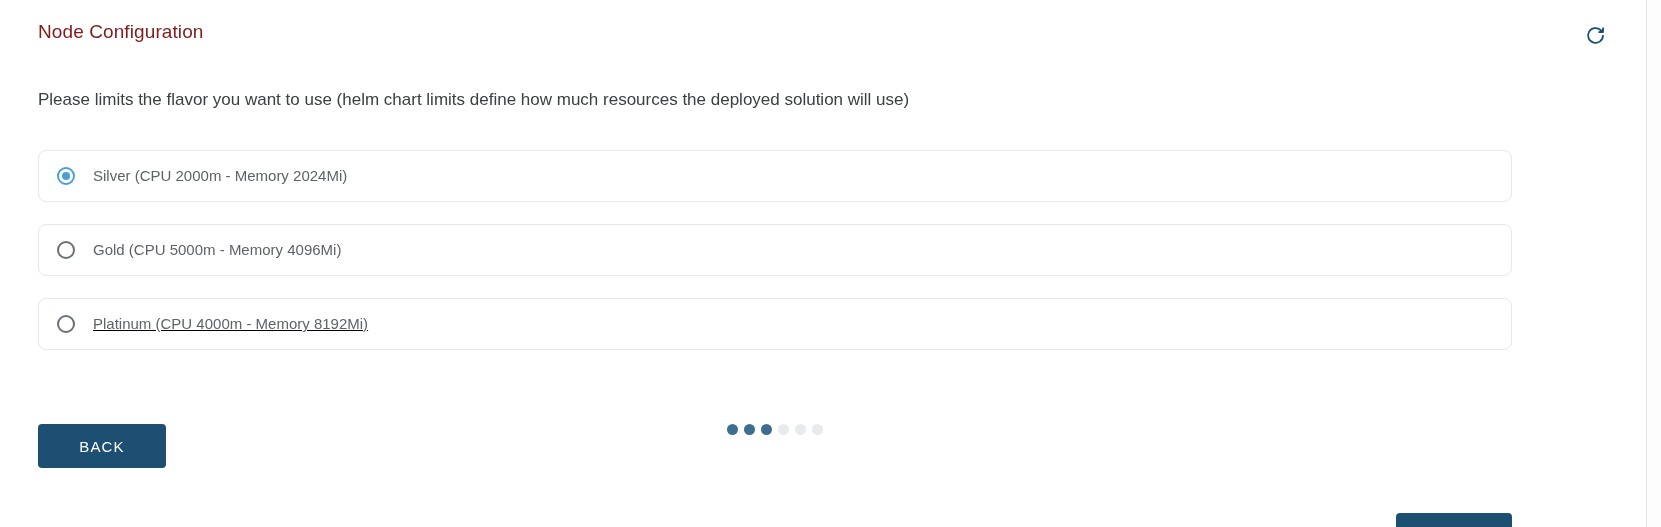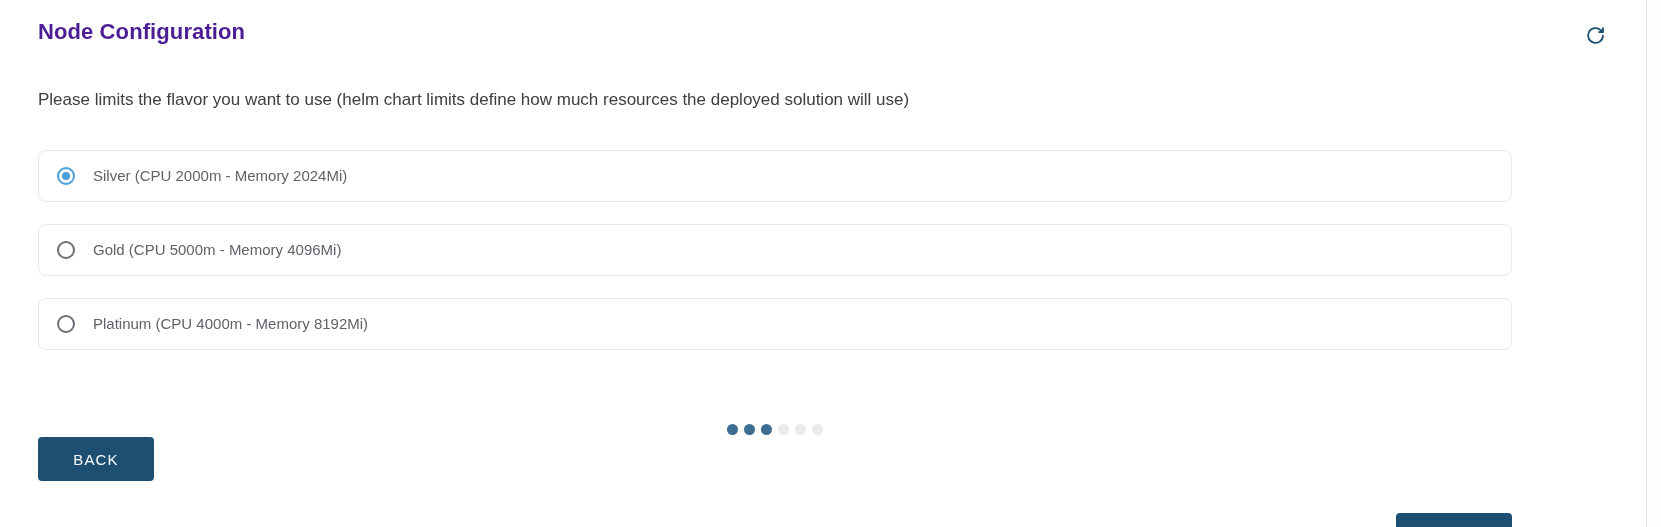--- a/index.html
+++ b/index.html
@@ -37,24 +37,24 @@
   .header {
     position: absolute;
     left: 0; top: 0;
     width: 1646px;
     height: 64px;
   }
   .page-title {
     position: absolute;
     left: 38px;
     top: 17px;
-    font-size: 22px;
+    font-size: 19px;
     line-height: 30px;
-    color: #4c1d95;
-    font-weight: 700;
+    color: #7f1d1d;
+    font-weight: 400;
     letter-spacing: 0.1px;
     white-space: nowrap;
   }
   .refresh-btn {
     position: absolute;
     left: 1578px;
     top: 18px;
     width: 34px;
     height: 34px;
     display: flex;
@@ -90,21 +90,21 @@
     width: 1474px;
     height: 52px;
     background: #ffffff;
     border: 1px solid #e7e8ea;
     border-radius: 8px;
     margin-bottom: 22px;
     display: flex;
     align-items: center;
     cursor: pointer;
   }
-  .option-card:last-child { margin-bottom: 0; }
+  .option-card:last-child { margin-bottom: 0; text-decoration: underline; }
 
   .radio {
     position: relative;
     flex: 0 0 auto;
     margin-left: 18px;
     width: 18px;
     height: 18px;
     border-radius: 50%;
     border: 2px solid #6b7177;
     background: #ffffff;
@@ -161,22 +161,22 @@
     font-size: 15px;
     letter-spacing: 1.2px;
     text-transform: uppercase;
     cursor: pointer;
     display: flex;
     align-items: center;
     justify-content: center;
   }
   .btn-back {
     left: 38px;
-    top: 437px;
-    width: 116px;
+    top: 424px;
+    width: 128px;
   }
   .btn-next {
     left: 1396px;
     top: 477px;
     width: 116px;
     margin-top: 36px;
   }
 </style>
 </head>
 <body>

